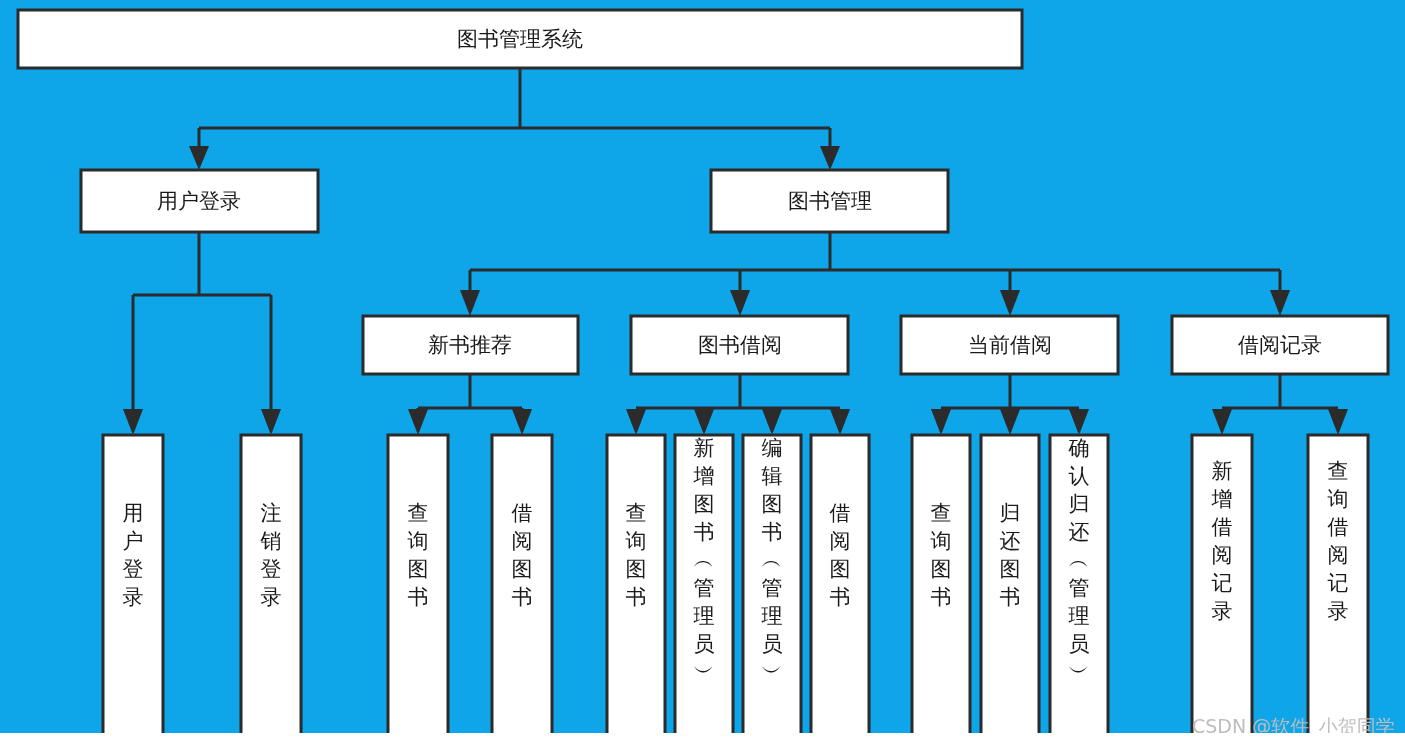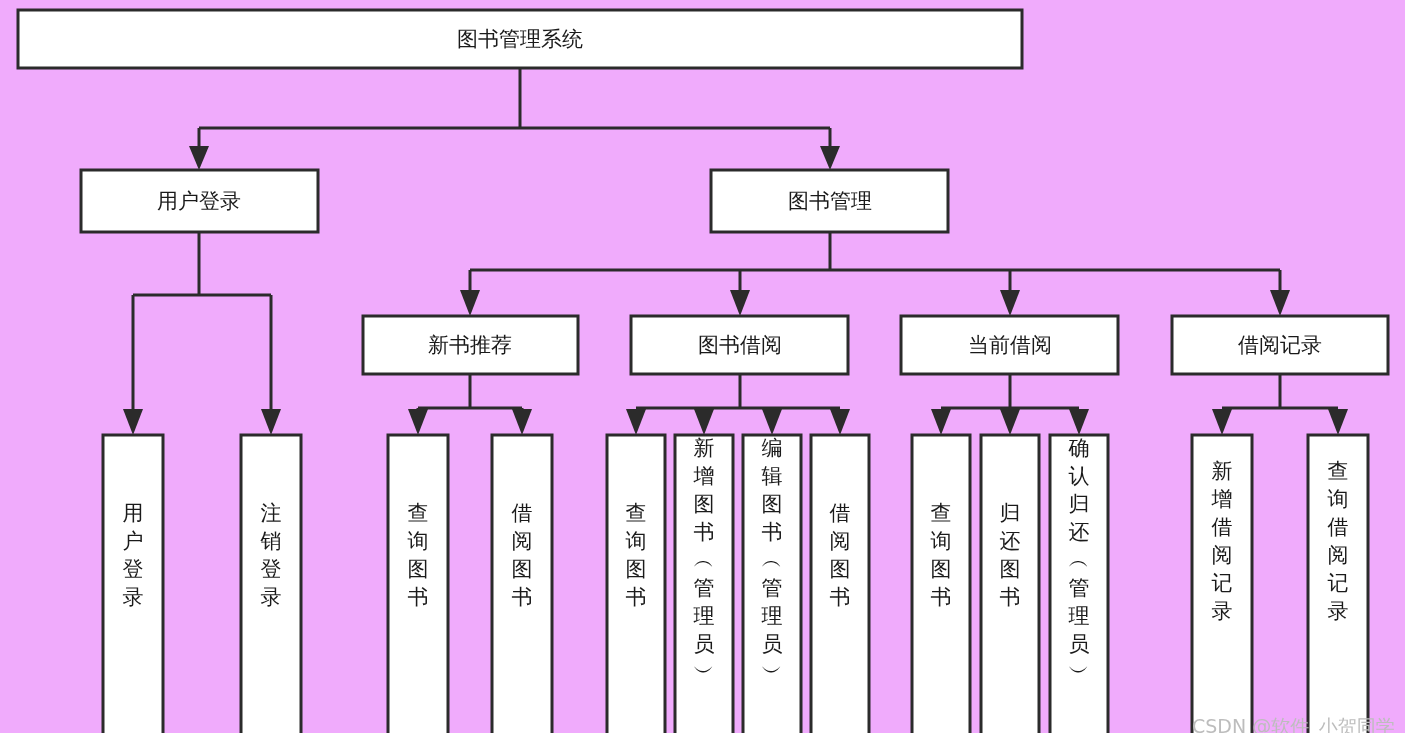--- a/index.html
+++ b/index.html
@@ -8,21 +8,21 @@
     padding: 0;
     background: #ffffff;
   }
   body {
     font-family: "DejaVu Sans", "Liberation Sans", sans-serif;
   }
   #diagram-root {
     position: relative;
     width: 1405px;
     height: 733px;
-    background: #f0abfc;
+    background: #0ea5e9;
     overflow: hidden;
   }
   svg.tree-canvas {
     position: absolute;
     left: 0;
     top: 0;
     width: 1405px;
     height: 747px;
     display: block;
   }

